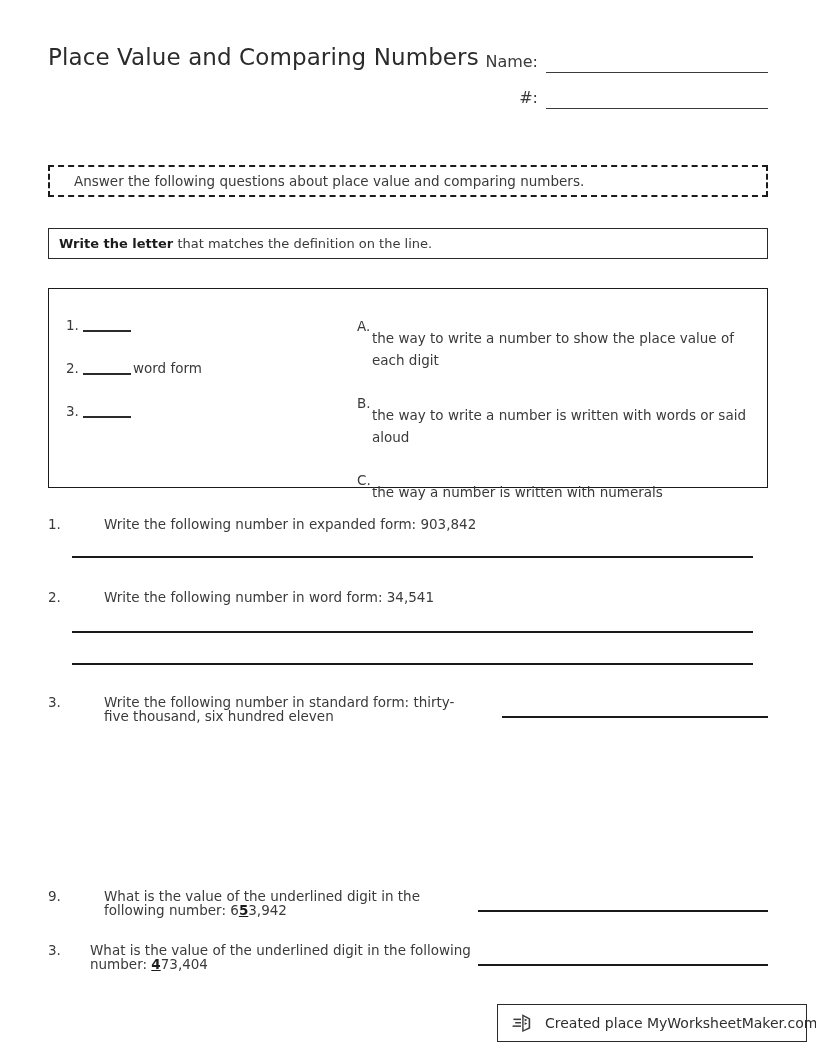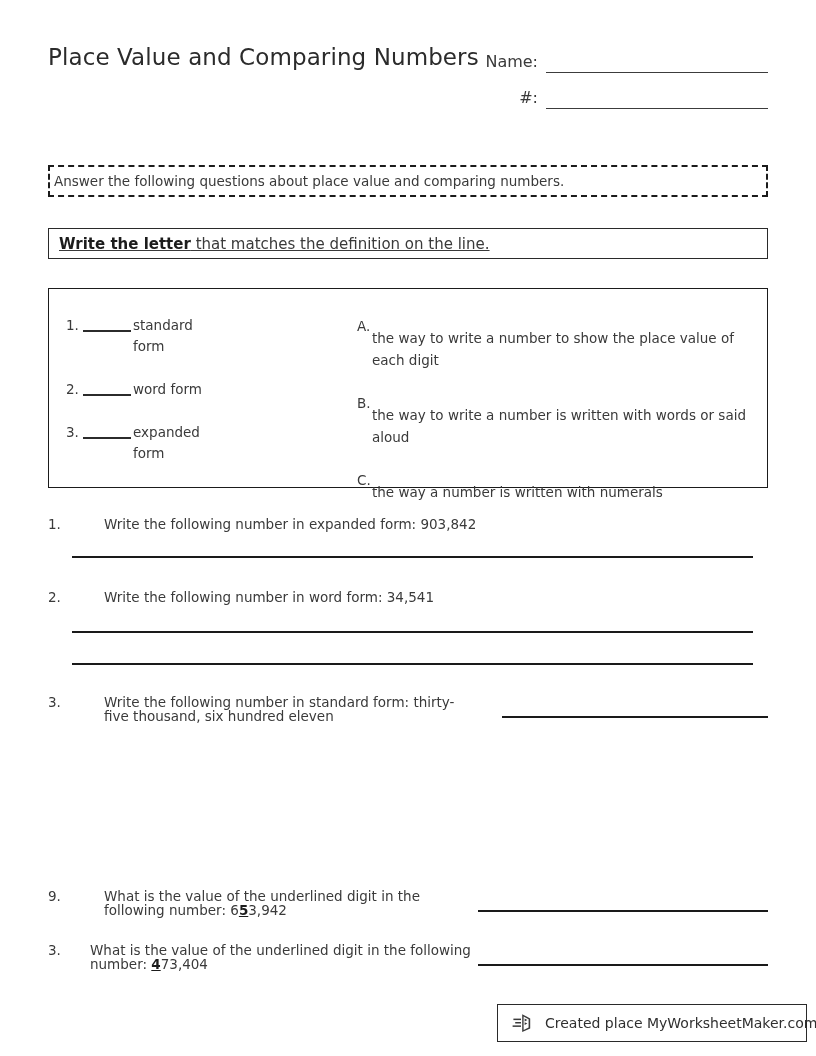--- a/index.html
+++ b/index.html
@@ -66,44 +66,43 @@
   .directions-box {
     position: absolute;
     left: 48px;
     top: 165px;
     width: 720px;
     height: 32px;
     border: 2px dashed #1b1b1b;
     box-sizing: border-box;
     display: flex;
     align-items: center;
-    padding-left: 4px;
+    padding-left: 24px;
   }
   .directions-text {
     font-size: 13.5px;
     color: #3a3a3a;
   }
 
   
   .section-box {
     position: absolute;
     left: 48px;
     top: 228px;
     width: 720px;
     height: 31px;
     border: 1.3px solid #2a2a2a;
     box-sizing: border-box;
     display: flex;
     align-items: center;
     padding-left: 10px;
   }
   .section-text {
-    font-size: 15px;
-    color: #3a3a3a;
-    text-decoration: underline;
+    font-size: 13px;
+    color: #3a3a3a;
   }
   .section-text b {
     font-weight: 700;
     color: #1c1c1c;
   }
 
   
   .matching-box {
     position: absolute;
     left: 48px;
@@ -246,31 +245,29 @@
   <div class="section-box">
     <span class="section-text"><b>Write the letter</b><span> that matches the definition on the line.</span></span>
   </div>
 
   <div class="matching-box">
 
     <div class="match-left">
       <div class="match-item" style="margin-bottom:22px;">
         <span class="m-num">1.</span>
         <span class="match-blank"></span>
-        <span class="match-term">standard form</span>
       </div>
       <div class="match-item" style="margin-bottom:22px;">
         <span class="m-num">2.</span>
         <span class="match-blank"></span>
         <span class="match-term">word form</span>
       </div>
       <div class="match-item">
         <span class="m-num">3.</span>
         <span class="match-blank"></span>
-        <span class="match-term">expanded form</span>
       </div>
     </div>
 
     <div class="match-right">
       <div class="def-item" style="margin-bottom:21px;">
         <span class="d-letter">A.</span>
         <span class="d-text">the way to write a number to show the place value of each digit</span>
       </div>
       <div class="def-item" style="margin-bottom:21px;">
         <span class="d-letter">B.</span>

